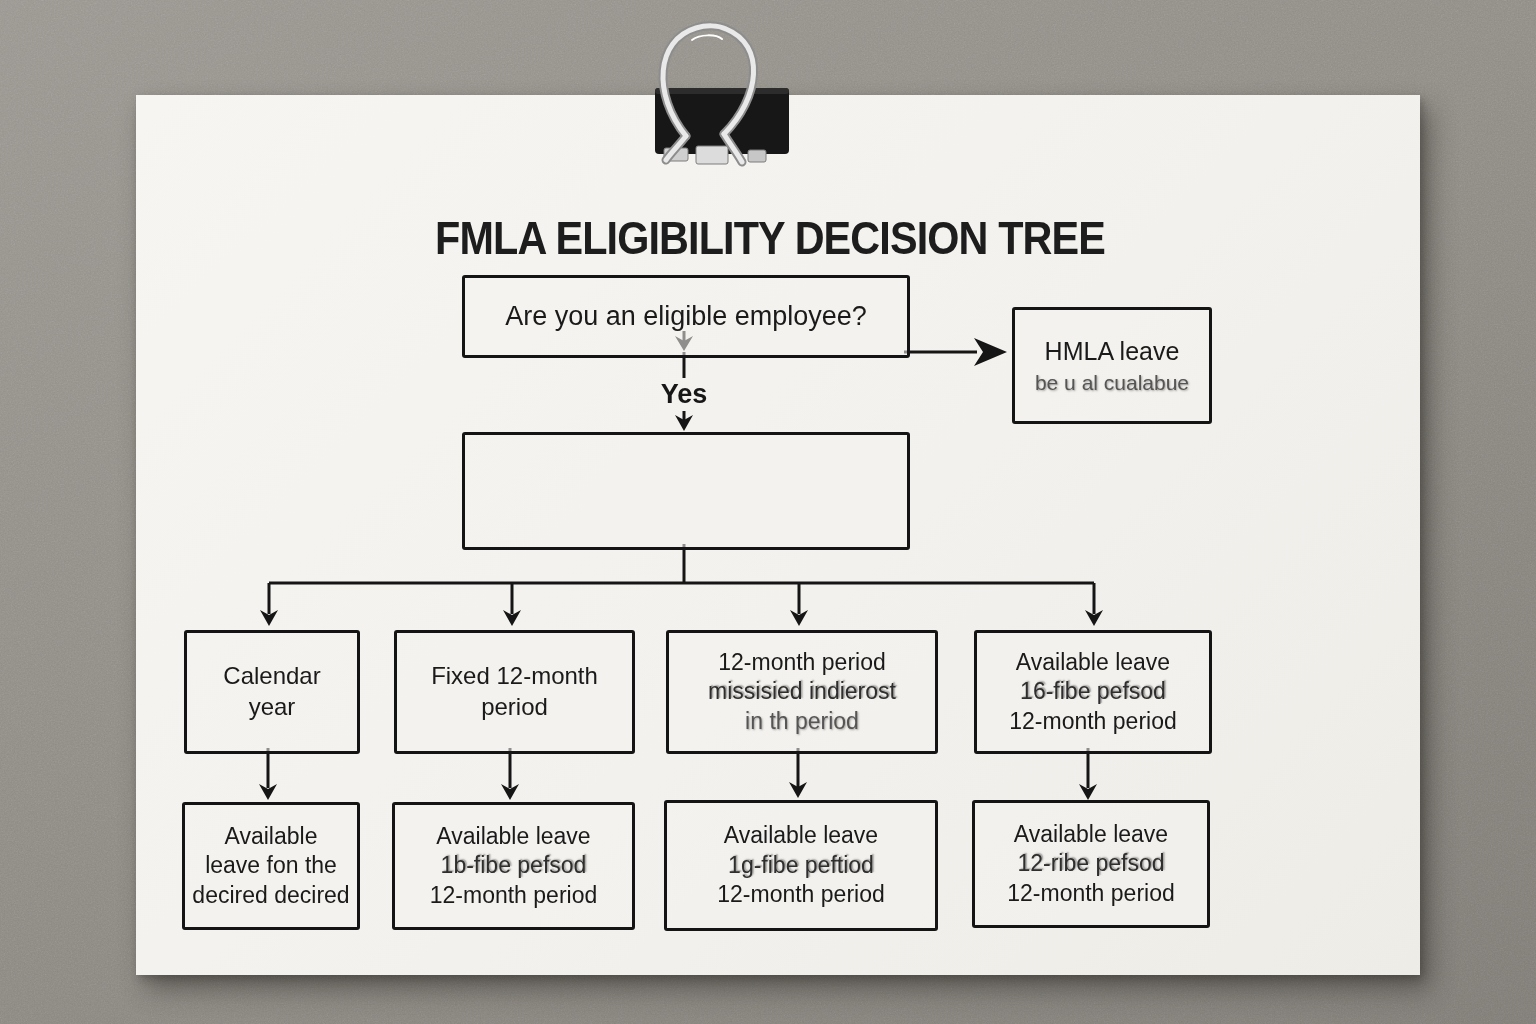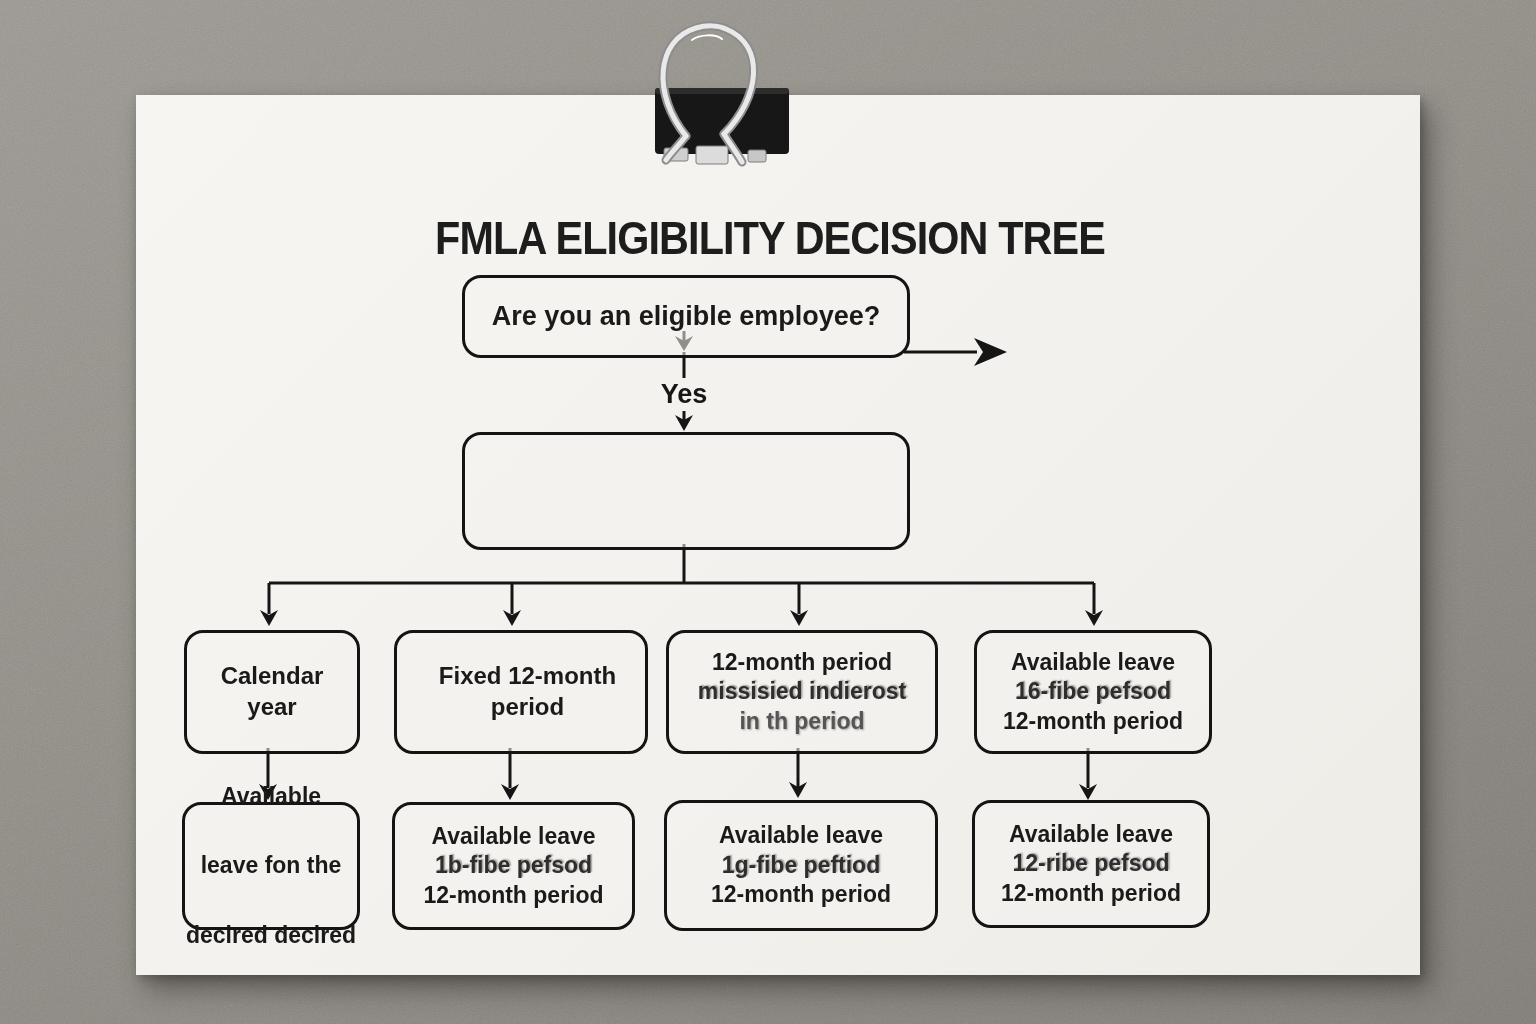--- a/index.html
+++ b/index.html
@@ -12,37 +12,37 @@
     background:linear-gradient(135deg,#f7f5f1 0%,#f3f1ed 55%,#eeece7 100%);
     box-shadow:10px 14px 24px rgba(35,33,29,0.45), 3px 4px 8px rgba(35,33,29,0.28);}
   .clip-svg{position:absolute;left:630px;top:8px;z-index:3;}
 
   .title{position:absolute;left:0;top:84px;width:100%;text-align:center;
     font-size:47px;font-weight:700;color:#1d1d1d;letter-spacing:-1px;
     transform:translateX(-8px) scaleX(0.88);transform-origin:50% 50%;}
 
   .connectors{position:absolute;left:0;top:0;pointer-events:none;}
 
-  .node{position:absolute;border:3px solid #141414;border-radius:19px;
+  .node{position:absolute;border:3px solid #141414;border-radius:3px;
     display:flex;flex-direction:column;justify-content:center;
-    text-align:center;color:#1a1a1a;font-weight:700;line-height:1.28;
+    text-align:center;color:#1a1a1a;font-weight:400;line-height:1.28;
     background:rgba(244,242,238,0.55);}
   .node span{display:block;}
 
   .q1{left:326px;top:180px;width:442px;height:77px;font-size:27px;}
   .noleave{left:876px;top:212px;width:194px;height:111px;font-size:25px;}
   .noleave .sub{font-size:21px;margin-top:3px;}
   .q2{left:326px;top:337px;width:442px;height:112px;font-size:27px;}
 
   .b1{left:48px; top:535px;width:170px;height:118px;font-size:24px;}
-  .b2{left:258px;top:535px;width:235px;height:118px;font-size:24px;padding-left:13px;}
+  .b2{left:258px;top:535px;width:235px;height:118px;font-size:24px;}
   .b3{left:530px;top:535px;width:266px;height:118px;font-size:23px;}
   .b4{left:838px;top:535px;width:232px;height:118px;font-size:23px;}
 
-  .c1{left:46px; top:707px;width:172px;height:122px;font-size:23px;gap:40px;}
+  .c1{left:46px; top:707px;width:172px;height:122px;font-size:23px;}
   .c2{left:256px;top:707px;width:237px;height:122px;font-size:23px;}
   .c3{left:528px;top:705px;width:268px;height:125px;font-size:23px;}
   .c4{left:836px;top:705px;width:232px;height:122px;font-size:23px;}
 
   .yes{position:absolute;left:498px;top:284px;width:100px;text-align:center;
     font-size:27px;font-weight:700;color:#171717;}
 
   .garble{color:#2e2e2e;filter:blur(0.45px);
     text-shadow:1.5px -1px 1.5px rgba(90,90,90,0.55);}
   .garble-light{color:#555;filter:blur(0.7px);
@@ -98,20 +98,24 @@
         <path d="M365 689 L374 705 L383 689 L374 694 Z"></path>
         <path d="M653 687 L662 703 L671 687 L662 692 Z"></path>
         <path d="M943 689 L952 705 L961 689 L952 694 Z"></path>
       </g>
     </svg>
 
     <div class="node q1">
       <span>Are you an eligible employee?</span>
     </div>
 
+    <div class="node noleave">
+      <span>HMLA leave</span>
+      <span class="sub garble-light">be u al cualabue</span>
+    </div>
 
     <div class="yes">Yes</div>
 
     <div class="node q2">
     </div>
 
     <div class="node b1">
       <span>Calendar</span>
       <span>year</span>
     </div>

